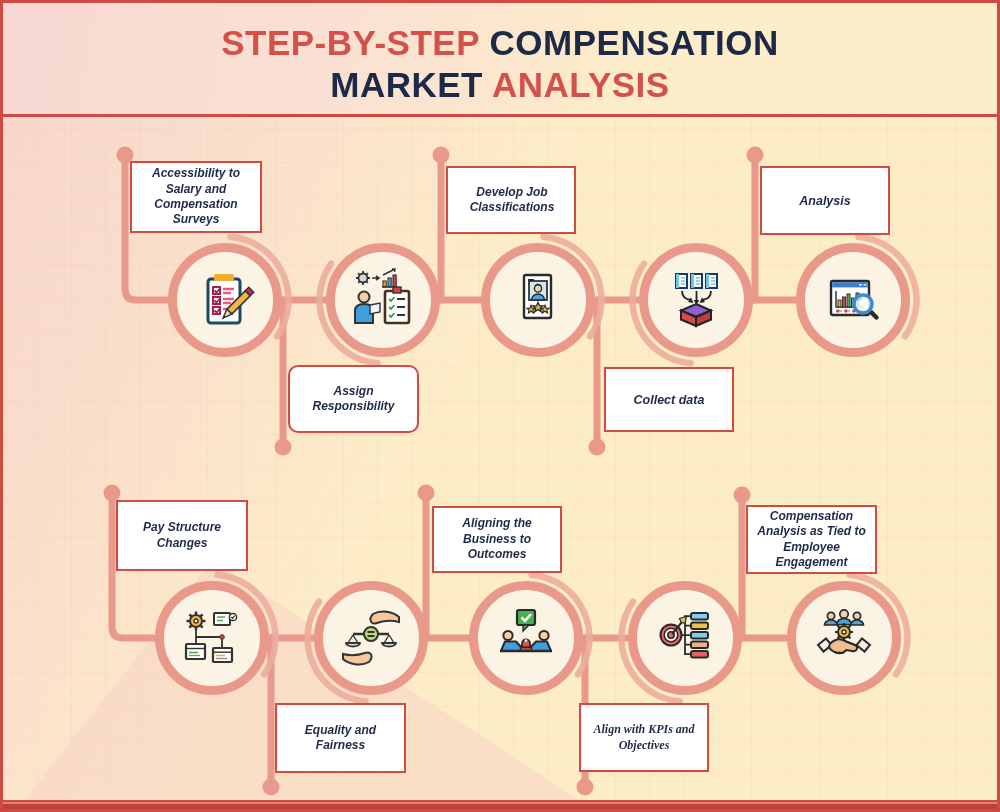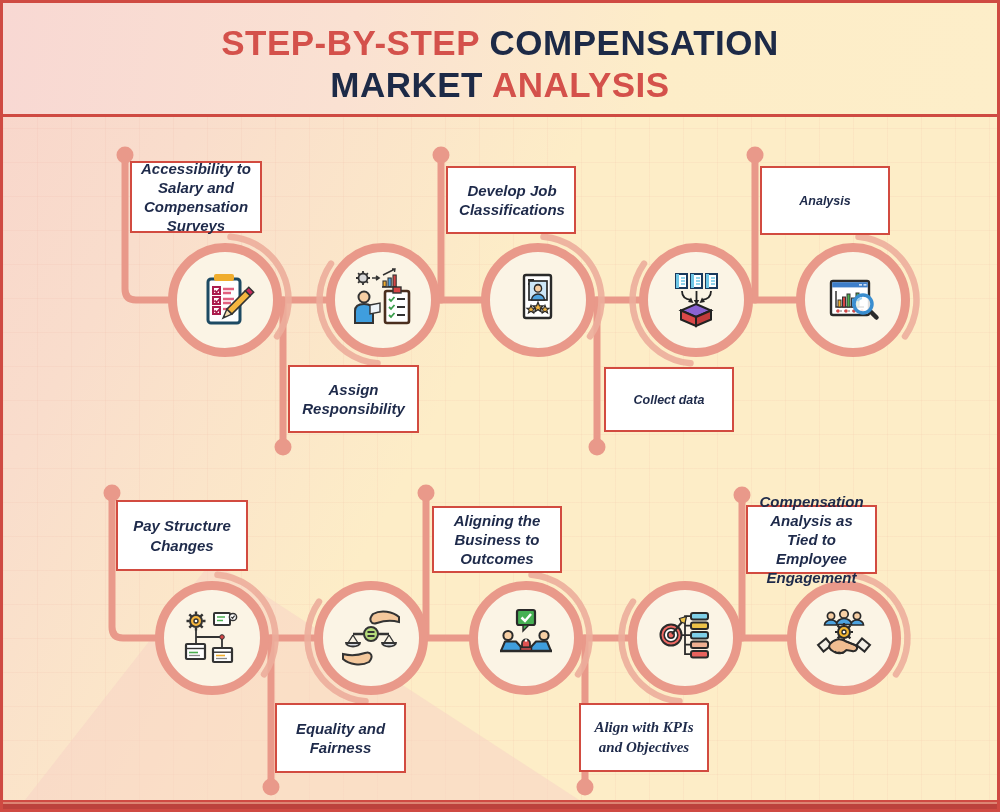--- a/index.html
+++ b/index.html
@@ -24,21 +24,21 @@
   }
   .title-line { font-size:35px; font-weight:bold; letter-spacing:.5px; line-height:1.18; white-space:nowrap; }
   .t-red  { color:#D4514B; }
   .t-navy { color:#1D2A47; }
   .diagram { position:absolute; left:0; top:0; width:1000px; height:812px; }
   .step-box {
     position:absolute; background:#ffffff; border:2px solid #D24B40;
     box-sizing:border-box; display:flex; align-items:center; justify-content:center;
     text-align:center; padding:4px 6px;
     color:#1E2A4A; font-weight:bold; font-style:italic;
-    font-size:15px; line-height:1.28;
+    font-size:12px; line-height:1.28;
   }
   .icon-wrap { position:absolute; width:68px; height:68px; }
   .icon-wrap svg { width:68px; height:68px; display:block; }
   .bottom-strip {
     position:absolute; left:0; right:0; bottom:0; height:9px;
     background:linear-gradient(180deg,#cf4a42 0 2px,#dd8573 2px 4px,#bc423c 4px 100%);
   }
 </style>
 </head>
 <body>
@@ -112,21 +112,21 @@
       <path d="M362.5 698.3 A63.5 63.5 0 0 1 316 598.6"></path>
       <path d="M528.5 571.7 A63.5 63.5 0 0 1 575 671.4"></path>
       <path d="M676.5 698.3 A63.5 63.5 0 0 1 630 598.6"></path>
       <path d="M846.5 571.7 A63.5 63.5 0 0 1 893 671.4"></path>
     </g>
   </svg>
 
   <div class="step-box" style="left:127px;top:158px;width:132px;height:72px;">
       <span>Accessibility to Salary and Compensation Surveys</span>
     </div>
-  <div class="step-box" style="left:285px;top:362px;width:131px;height:68px;">
+  <div class="step-box" style="left:285px;top:362px;width:131px;height:68px;border-radius:10px;">
       <span>Assign Responsibility</span>
     </div>
   <div class="step-box" style="left:443px;top:163px;width:130px;height:68px;padding-left:8px;">
       <span>Develop Job Classifications</span>
     </div>
   <div class="step-box" style="left:601px;top:364px;width:130px;height:65px;font-size:12.5px;">
       <span>Collect data</span>
     </div>
   <div class="step-box" style="left:757px;top:163px;width:130px;height:69px;font-size:12.5px;">
       <span>Analysis</span>

